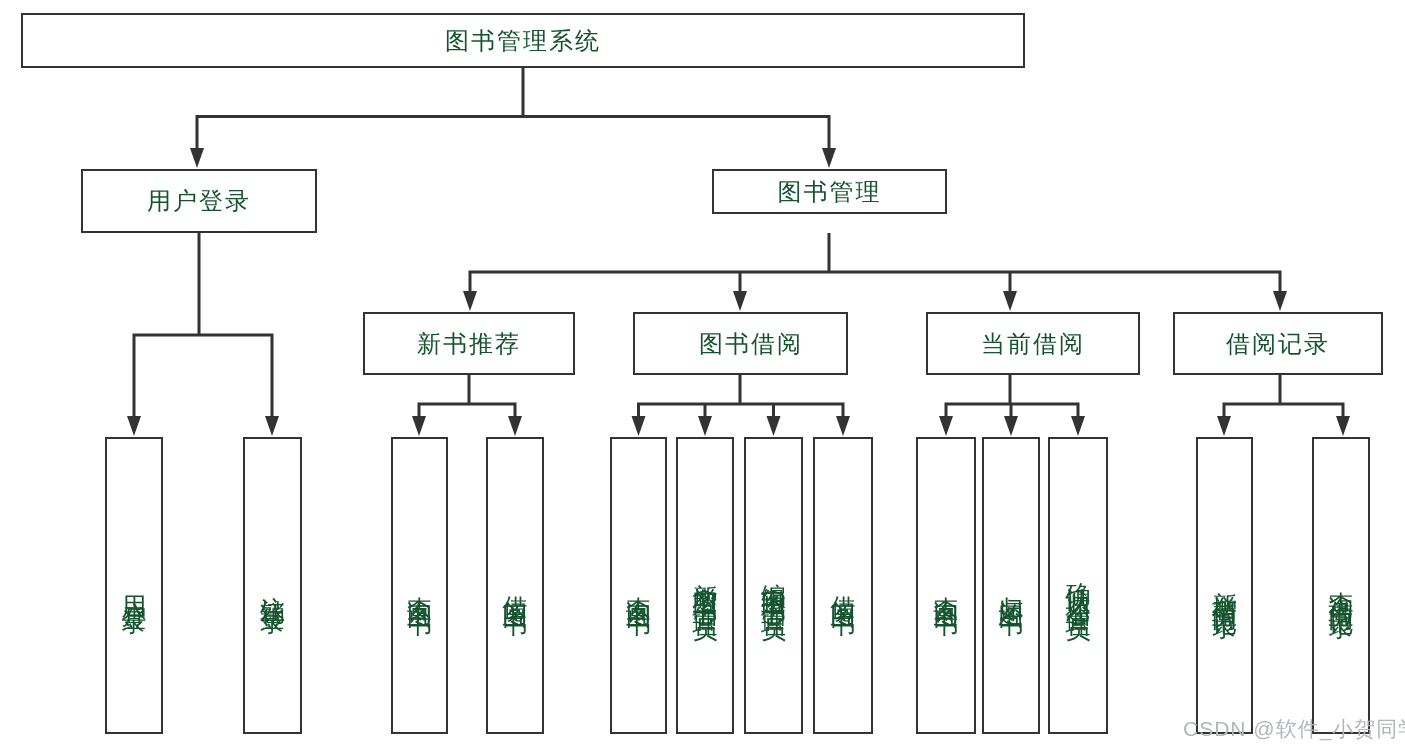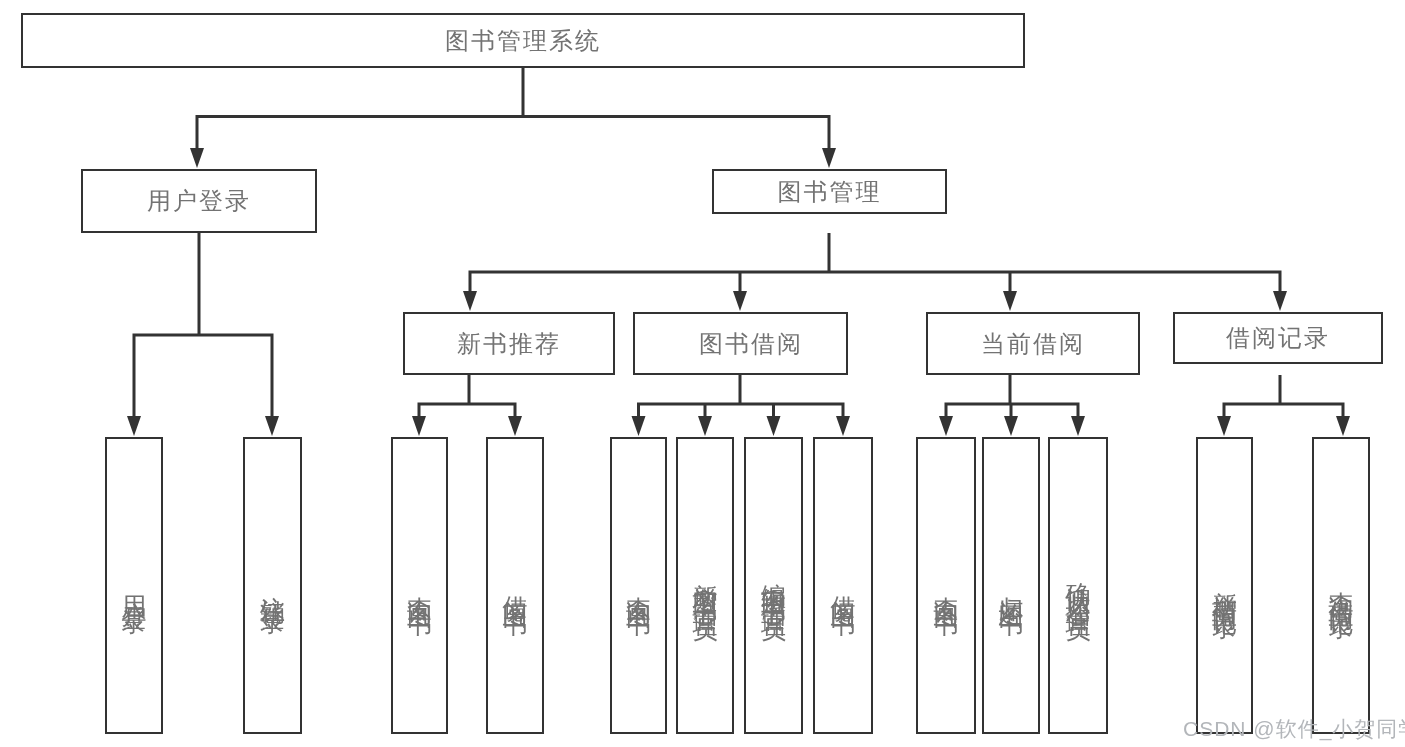--- a/index.html
+++ b/index.html
@@ -15,21 +15,21 @@
     position: absolute;
     left: 0; top: 0;
     width: 1405px; height: 747px;
     pointer-events: none;
   }
   .node {
     position: absolute;
     box-sizing: border-box;
     background: #ffffff;
     border: 2.5px solid #333333;
-    color: #737373;
+    color: #14532d;
     display: flex;
     align-items: center;
     justify-content: center;
     text-align: center;
   }
   .node-h { font-size: 24px; letter-spacing: 2px; white-space: nowrap; }
   .node-v { font-size: 25px; }
   .node-v .vtext {
     writing-mode: vertical-rl;
     line-height: 1.15;
@@ -107,30 +107,30 @@
     <span>图书管理系统</span>
   </div>
 
   <div class="node node-h" style="left:81px; top:169px; width:236px; height:64px;">
     <span>用户登录</span>
   </div>
   <div class="node node-h" style="left:712px; top:169px; width:235px; height:45px;">
     <span>图书管理</span>
   </div>
 
-  <div class="node node-h" style="left:363px; top:312px; width:212px; height:63px;margin-left:40px;">
+  <div class="node node-h" style="left:363px; top:312px; width:212px; height:63px;">
     <span>新书推荐</span>
   </div>
   <div class="node node-h" style="left:633px; top:312px; width:215px; height:63px;padding-left:21px;">
     <span>图书借阅</span>
   </div>
   <div class="node node-h" style="left:903px; top:312px; width:214px; height:63px;margin-left:23px;">
     <span>当前借阅</span>
   </div>
-  <div class="node node-h" style="left:1173px; top:312px; width:210px; height:52px;justify-content:center;">
+  <div class="node node-h" style="left:1173px; top:312px; width:210px; height:63px;justify-content:center;">
     <span>借阅记录</span>
   </div>
 
   <div class="node node-v" style="left:105px; top:437px; width:58px; height:297px;">
     <span class="vtext">用户登录</span>
   </div>
   <div class="node node-v" style="left:243px; top:437px; width:59px; height:297px;">
     <span class="vtext">注销登录</span>
   </div>
 

